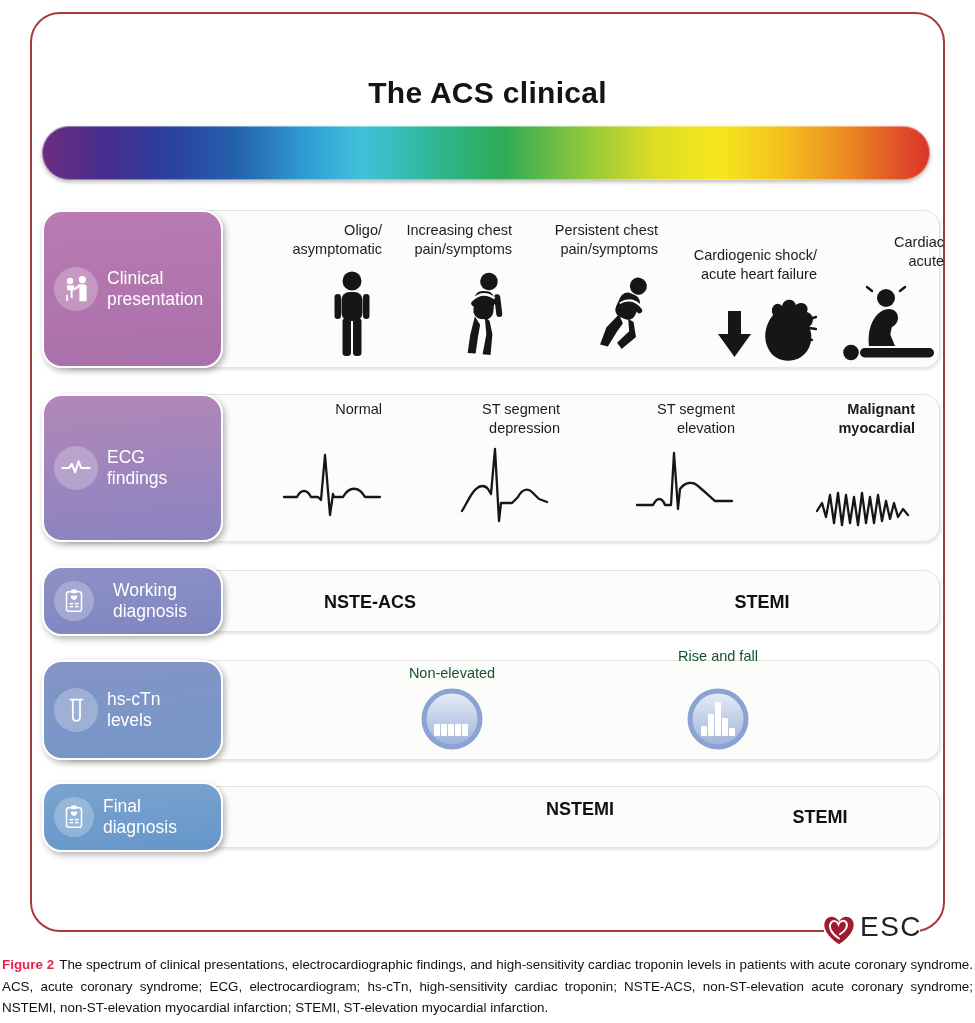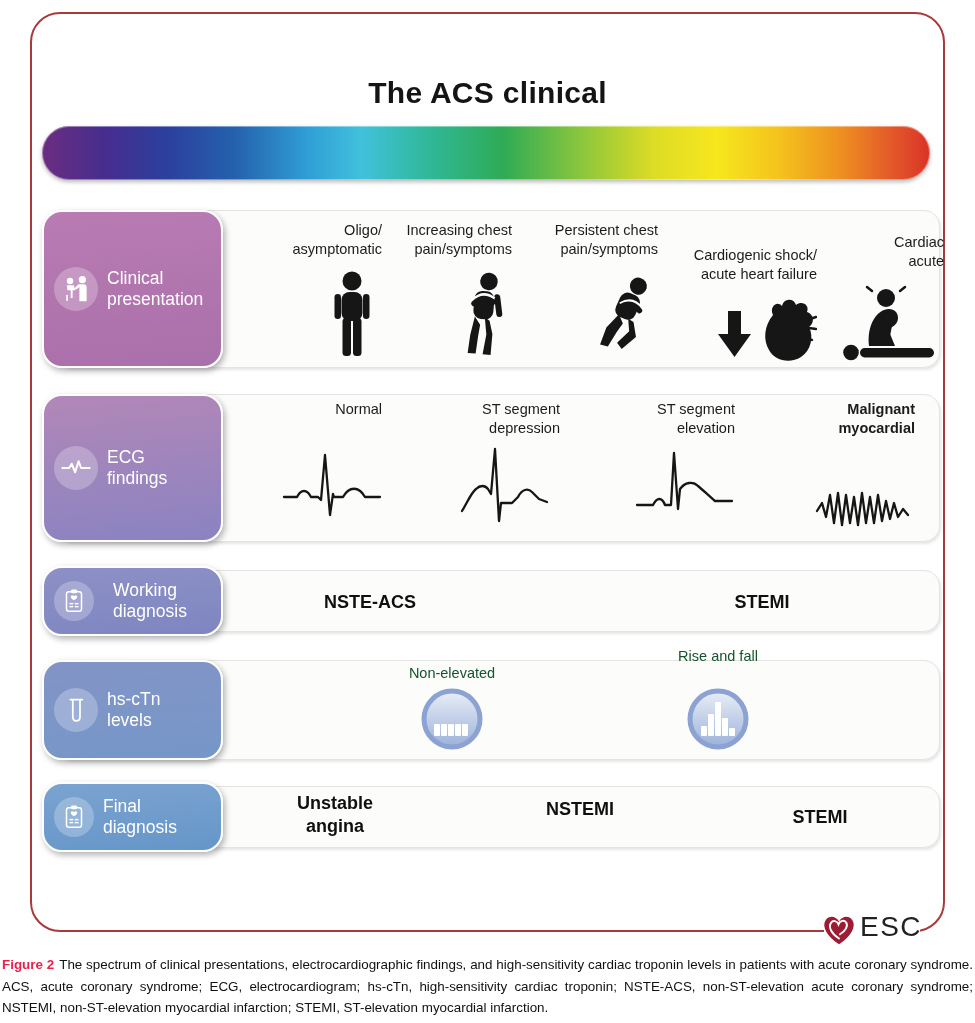--- a/index.html
+++ b/index.html
@@ -303,24 +303,20 @@
         <rect x="14" y="26.5" width="5" height="2" fill="#fff"></rect>
           <rect x="21" y="26.5" width="5" height="2" fill="#fff"></rect>
       </svg>
     </span>
     <span class="txt">
       <span style="display:block">Final</span>
       <span style="display:block">diagnosis</span>
     </span>
   </div>
 
-  <div class="diag-text" style="left:265px;top:792px;width:140px;">
-    <span style="display:block">Unstable</span>
-    <span style="display:block">angina</span>
-  </div>
   <div class="diag-text" style="left:510px;top:798px;width:140px;">NSTEMI</div>
   <div class="diag-text" style="left:750px;top:806px;width:140px;">STEMI</div>
 
   <div class="esc-patch"></div>
   <div class="esc-heart">
     <svg width="38" height="36" viewBox="0 0 40 38">
       <path d="M20 34 C7 26 1.5 15 6 8.5 C9.5 3.5 16.5 4 20 10 C23.5 4 30.5 3.5 34 8.5 C38.5 15 33 26 20 34 Z" fill="#9e1c33"></path>
       <path d="M20 28 C12 23 8.5 16 11.5 11.5 C13.5 8.5 18 9 19.5 13 C21 9 25.5 8 27.5 11 C30 14.5 27 20 21 23.5" fill="none" stroke="#fff" stroke-width="2" stroke-linecap="round"></path>
     </svg>
   </div>

